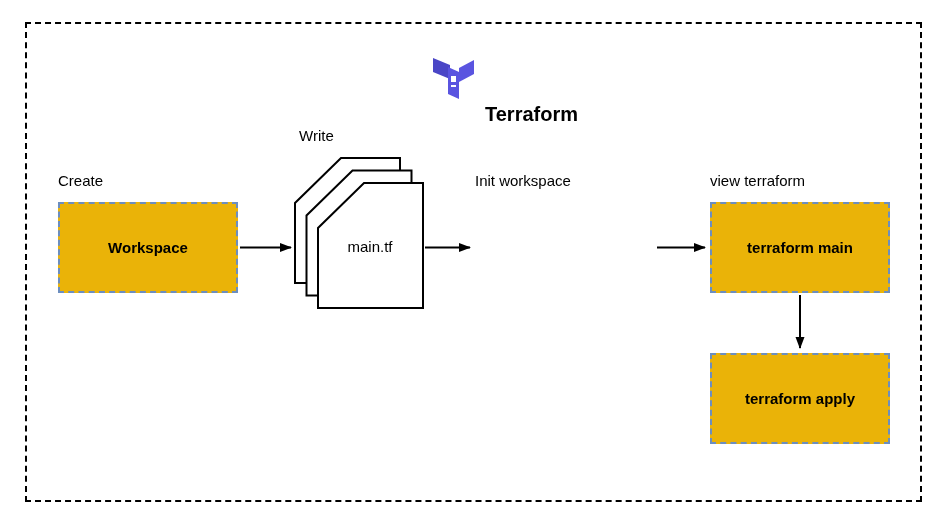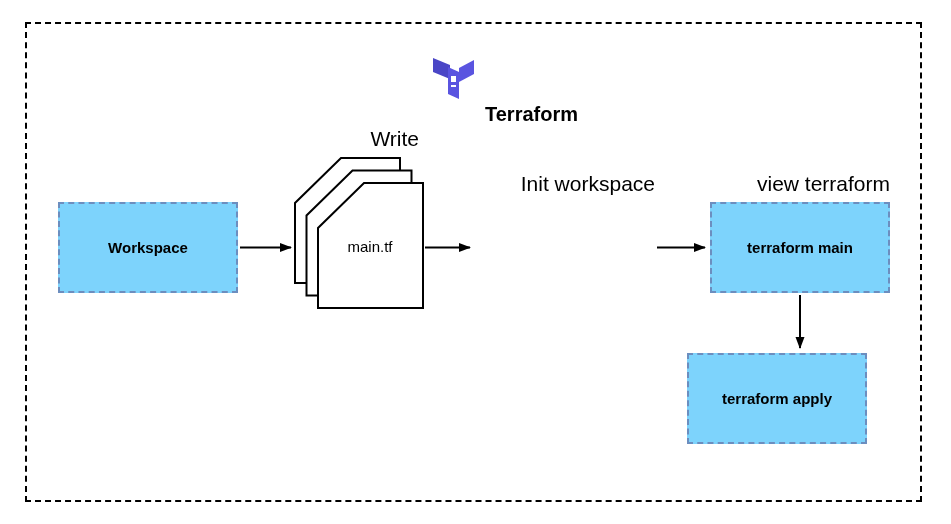--- a/index.html
+++ b/index.html
@@ -27,46 +27,46 @@
   .diagram-title {
     position: absolute;
     left: 485px; top: 71px;
     font-size: 20px;
     font-weight: bold;
     white-space: nowrap;
     margin-top: 32px;
   }
   .annotation {
     position: absolute;
-    font-size: 21px;
-    text-align: right;
+    font-size: 15px;
+    text-align: left;
     white-space: nowrap;
   }
   .ann-create  { left: 58px;  top: 172px; width: 180px; }
   .ann-write   { left: 299px; top: 127px; width: 120px; }
   .ann-init    { left: 475px; top: 172px; width: 180px; }
   .ann-view    { left: 710px; top: 172px; width: 180px; }
   .ann-createres { left: 710px; top: 457px; width: 180px; }
   .node {
     position: absolute;
     width: 180px; height: 91px;
-    background: #7dd3fc;
+    background: #eab308;
     border: 2px dashed #6c8ebf;
     box-sizing: border-box;
     display: flex;
     align-items: center;
     justify-content: center;
     font-size: 15px;
     font-weight: bold;
     text-align: center;
   }
   .node-workspace { left: 58px;  top: 202px; }
   .node-init      { left: 475px; top: 202px; }
   .node-plan      { left: 710px; top: 202px; }
-  .node-apply     { left: 687px; top: 353px; }
+  .node-apply     { left: 710px; top: 353px; }
   .wire-layer {
     position: absolute;
     left: 0; top: 0;
     width: 951px; height: 524px;
     pointer-events: none;
   }
   .doc-card { fill: #ffffff; stroke: #000000; stroke-width: 2; stroke-linejoin: miter; }
   .doc-label { font-family: "Liberation Sans", sans-serif; font-size: 15px; fill: #000000; text-anchor: middle; }
   .arrow-line { stroke: #000000; stroke-width: 2; }
 </style>
@@ -79,20 +79,21 @@
 
   <svg class="logo" viewBox="0 0 44 46" aria-hidden="true">
     <polygon points="2,4 19,11 19,25 2,18" fill="#4a46c6"></polygon>
     <polygon points="28,14 43,6 43,20 28,28" fill="#5a54e0"></polygon>
     <polygon points="17,13 28,18 28,45 17,40" fill="#5a54e0"></polygon>
     <rect x="20" y="22" width="5" height="6" fill="#ffffff"></rect>
     <rect x="20" y="31" width="5" height="2" fill="#ffffff"></rect>
   </svg>
   <div class="diagram-title">Terraform</div>
 
+  <div class="annotation ann-create">Create</div>
   <div class="annotation ann-write">Write</div>
   <div class="annotation ann-init">Init workspace</div>
   <div class="annotation ann-view">view terraform</div>
 
   <div class="node node-workspace">
     <span>Workspace</span>
   </div>
   <div class="node node-plan">
     <span>terraform main</span>
   </div>

